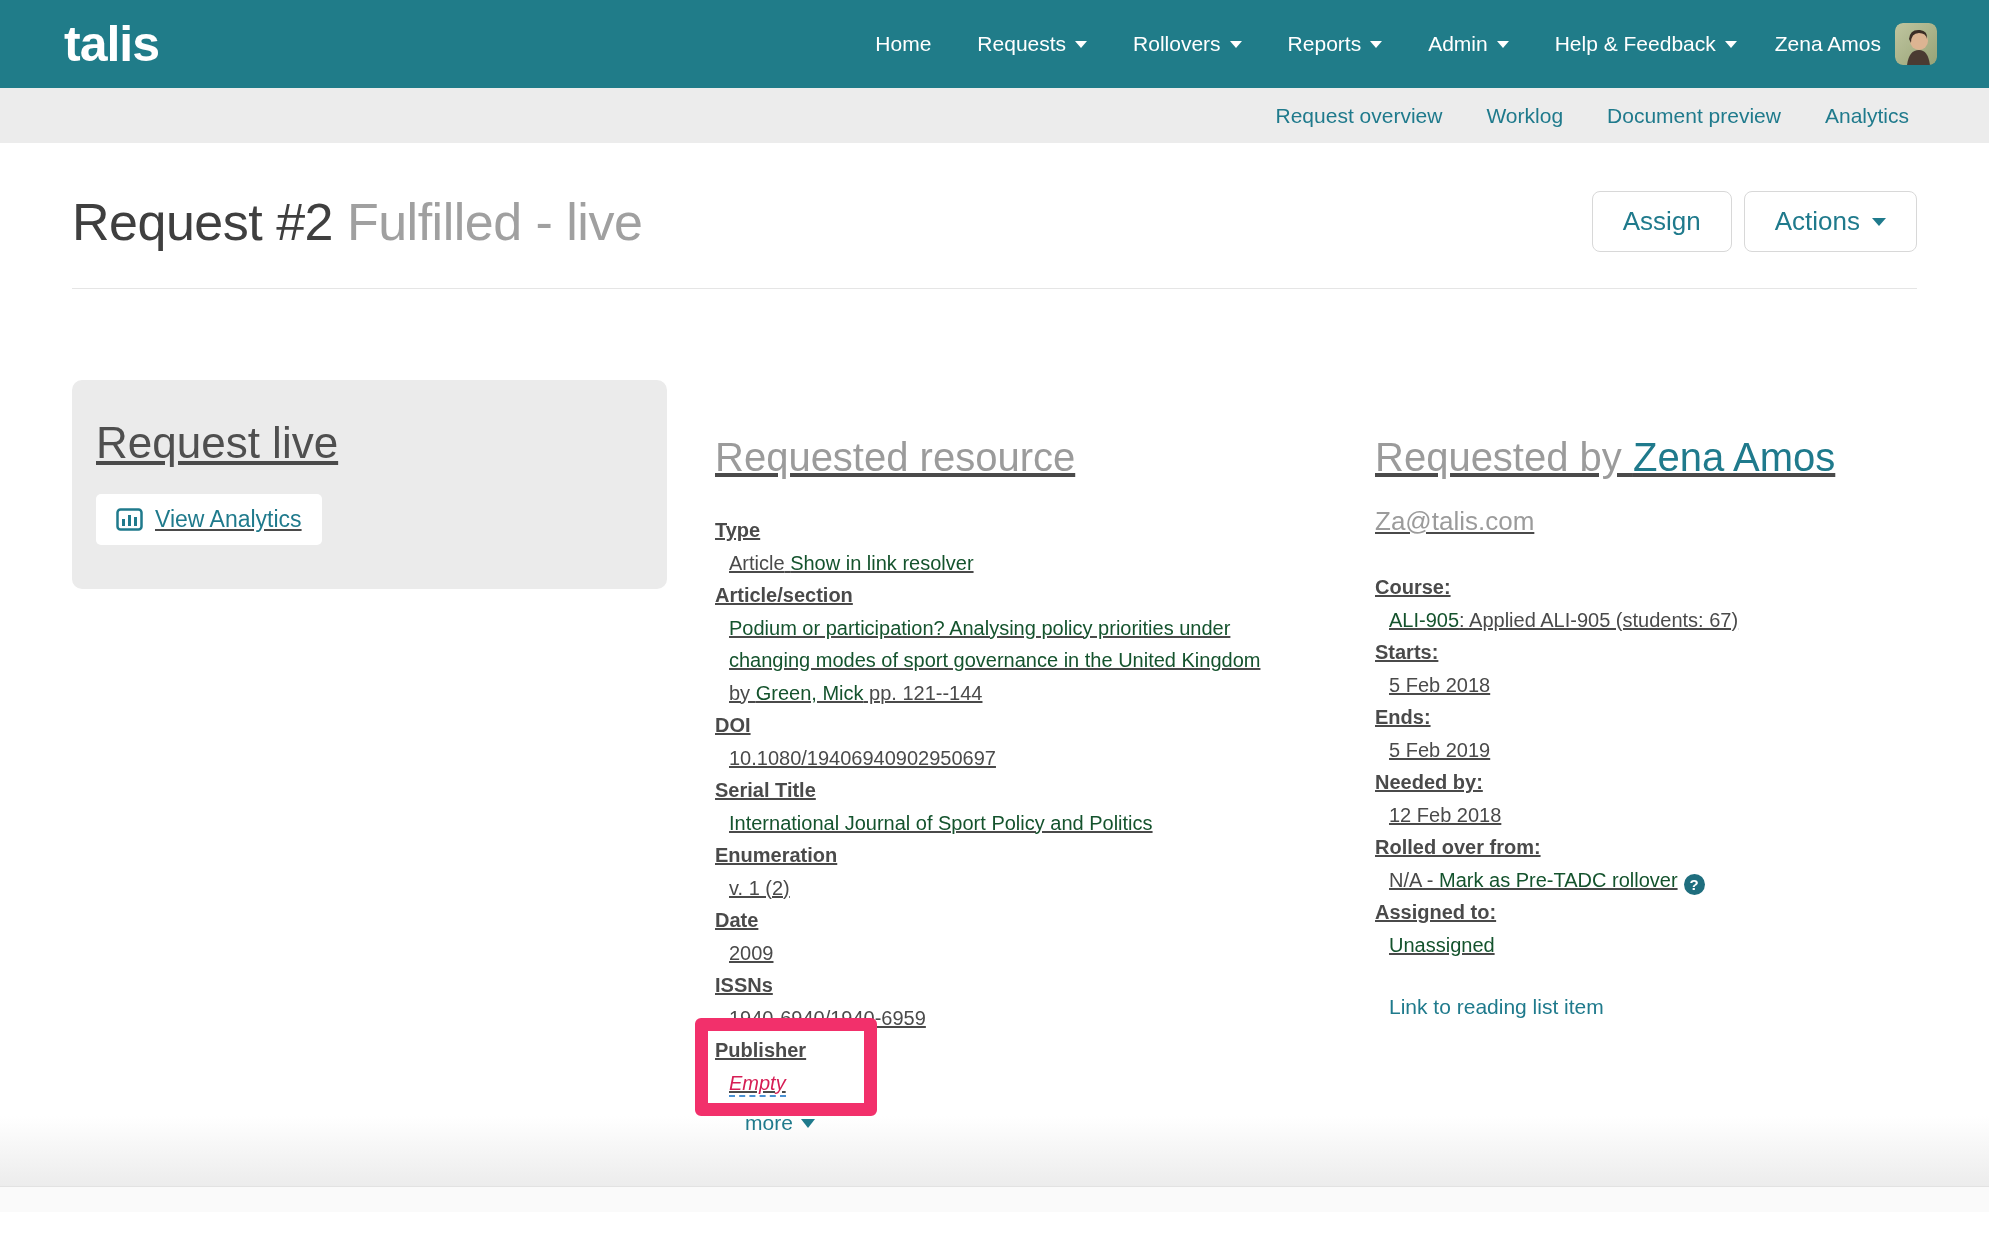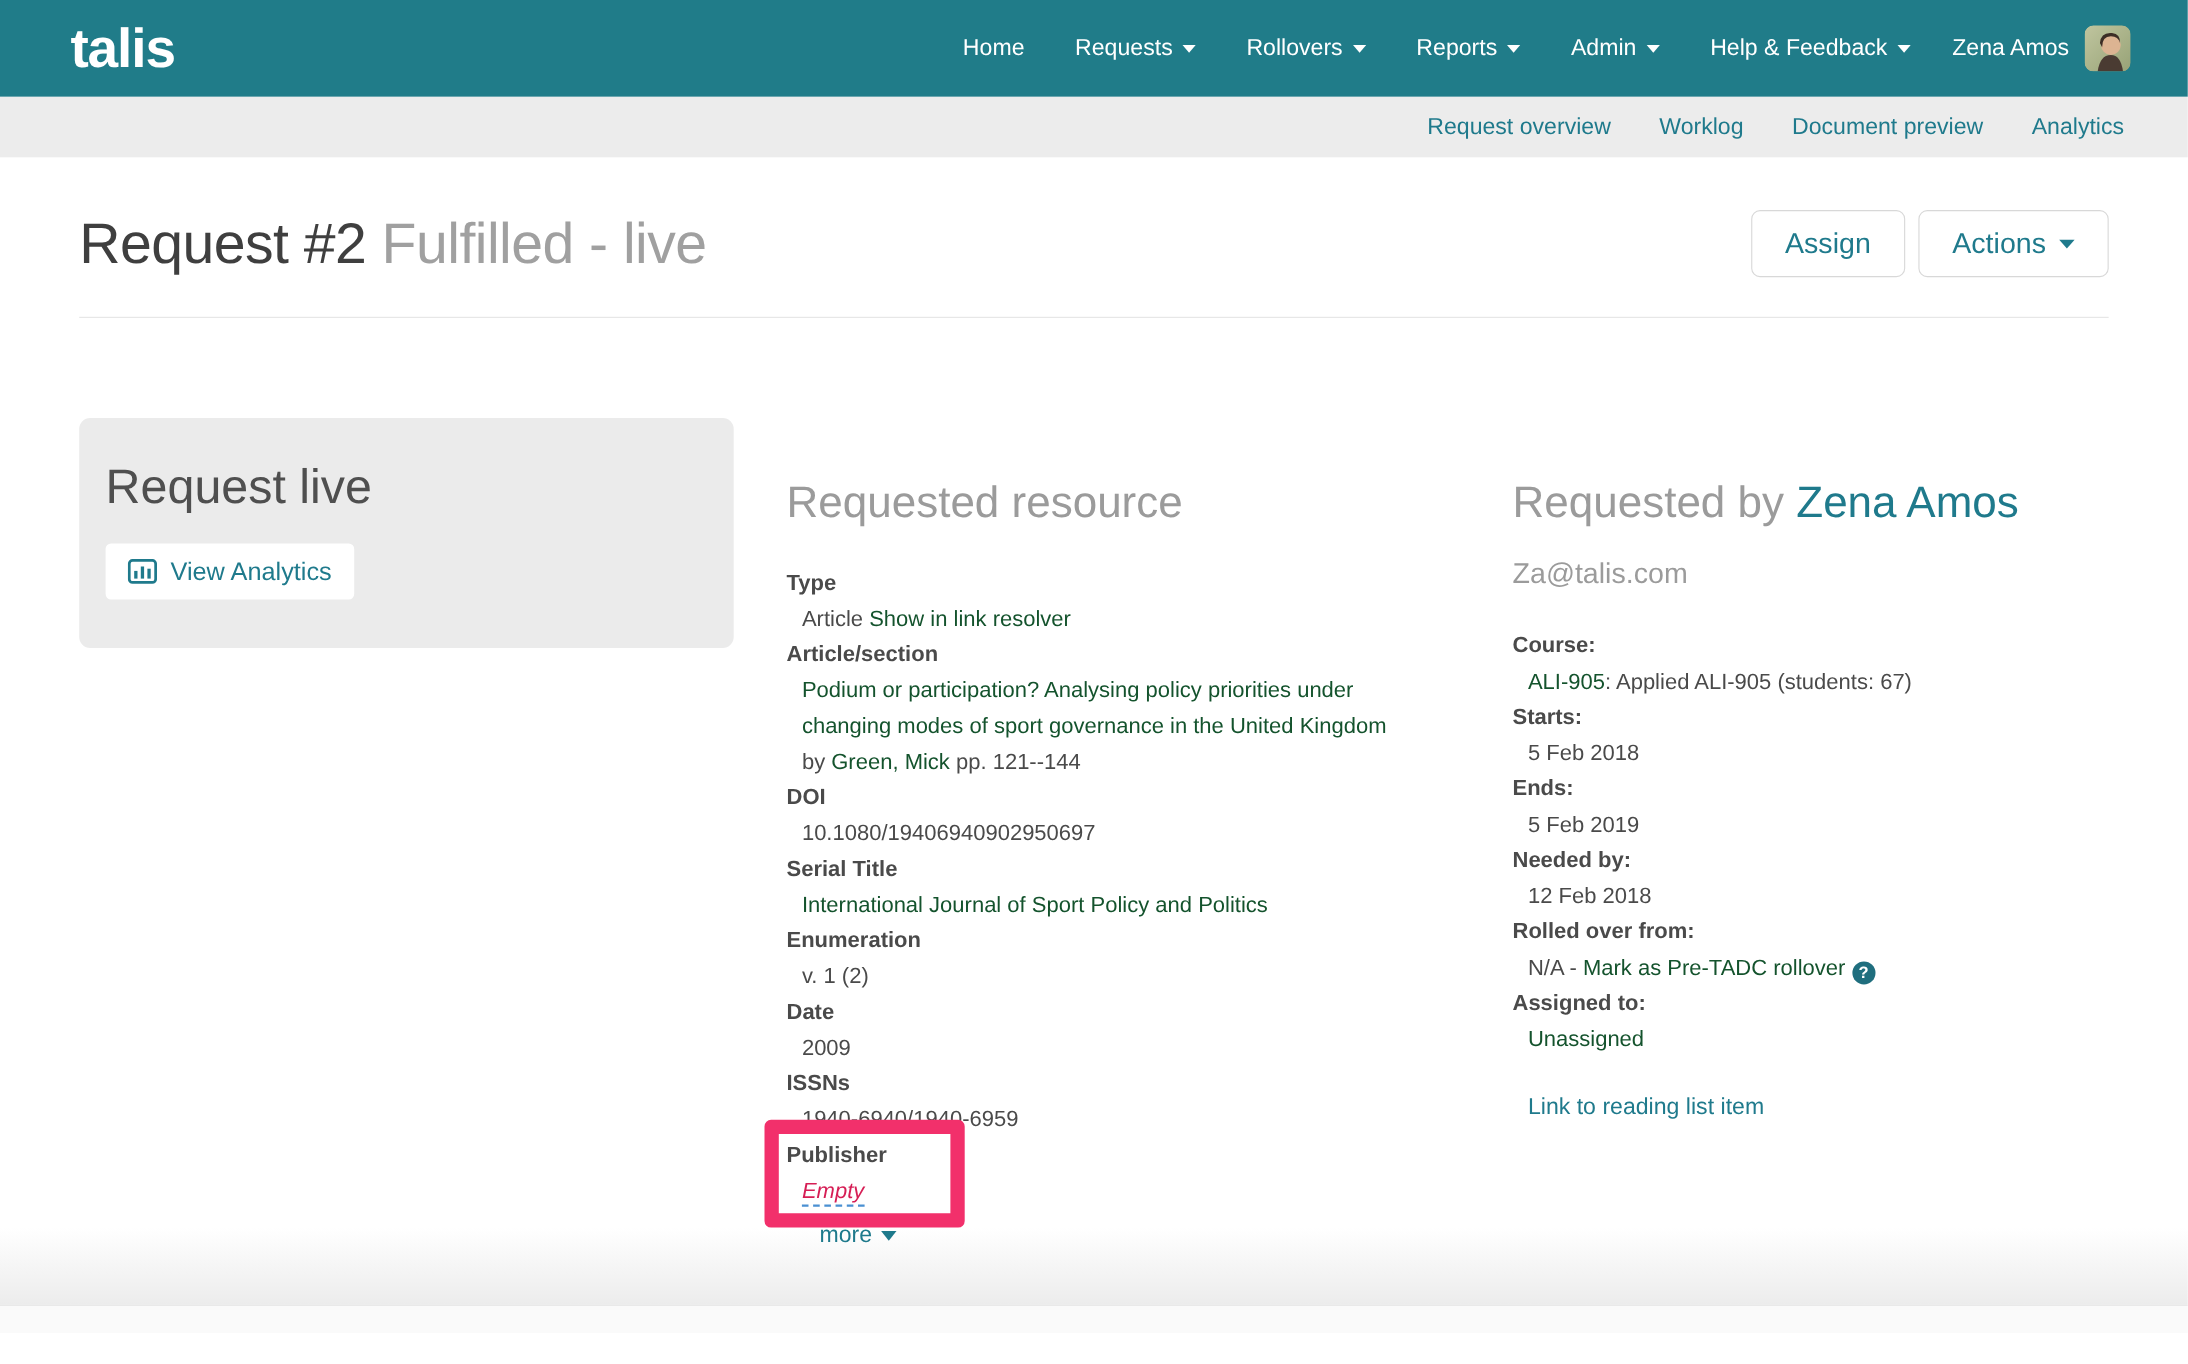--- a/index.html
+++ b/index.html
@@ -11,34 +11,34 @@
   .navbar { height:88px; background:#207c89; display:flex; align-items:center; padding:0 52px 0 64px; }
   .logo { color:#fff; font-size:50px; font-weight:bold; letter-spacing:-1px; cursor:pointer; }
   .nav-items { margin-left:auto; display:flex; align-items:center; list-style:none; gap:46px;text-align:right; }
   .nav-item { color:#fff; font-size:21px; cursor:pointer; white-space:nowrap; display:flex; align-items:center; }
   .caret { display:inline-block; width:0; height:0; border-left:6px solid transparent; border-right:6px solid transparent; border-top:7px solid #fff; margin-left:9px; }
   .user { display:flex; align-items:center; gap:14px; margin-left:38px; cursor:pointer; }
   .user-name { color:#fff; font-size:21px; }
   .avatar { width:42px; height:42px; border-radius:8px; overflow:hidden; display:block; }
 
   
-  .subnav { height:55px; background:#ececec; display:flex; align-items:center; justify-content:flex-end; gap:44px; padding-right:58px; }
+  .subnav { height:55px; background:#ececec; display:flex; align-items:center; justify-content:flex-end; gap:44px; padding-right:80px; }
   .subnav-item { color:#1f7a8c; font-size:21px; cursor:pointer; }
 
   
   .main { padding:0 72px; }
   .page-header { display:flex; align-items:center; margin-top:48px; }
   .page-title { font-size:52px; font-weight:300; color:#3f3f3f; letter-spacing:-0.5px; }
   .page-status { color:#a0a0a0; font-weight:300; }
   .header-buttons { margin-left:auto; display:flex; gap:12px;padding-left:37px; }
   .btn { background:#fff; border:1px solid #d8d8d8; border-radius:8px; color:#1f7a8c; font-size:26px; padding:14px 30px; font-family:inherit; cursor:pointer; display:flex; align-items:center; }
   .btn .caret { border-top-color:#1f7a8c; margin-left:12px; border-left-width:7px; border-right-width:7px; border-top-width:8px; }
   .divider { border:none; border-top:1px solid #e5e5e5; margin-top:36px; }
 
-  .content { display:flex; align-items:flex-start; margin-top:91px; }
+  .content { display:flex; align-items:flex-start; margin-top:91px;text-decoration:underline; }
 
   
   .status-card { width:595px; background:#ebebeb; border-radius:10px; padding:38px 30px 44px 24px; }
   .status-card h2 { font-size:44px; font-weight:400; color:#4f4f4f; }
   .status-msg { font-size:21px; color:#4f4f4f; margin-top:22px; }
   .analytics-btn { margin-top:26px; background:#ffffff; border:none; border-radius:5px; color:#1f7a8c; font-size:23px; font-family:inherit; padding:12px 20px; display:flex; align-items:center; gap:12px; cursor:pointer; }
 
   
   .detail-col { padding-top:55px; }
   .col-resource { margin-left:48px; width:600px; }

